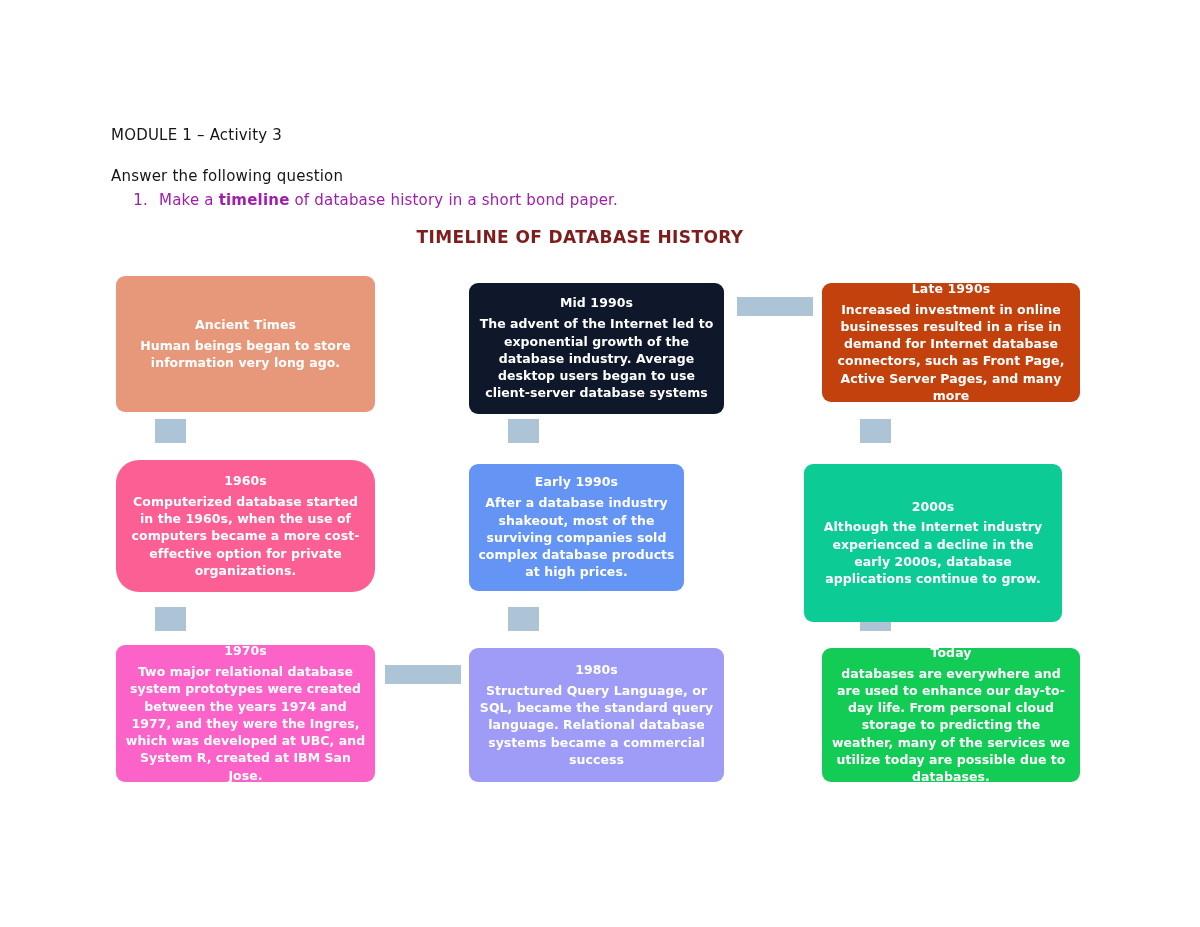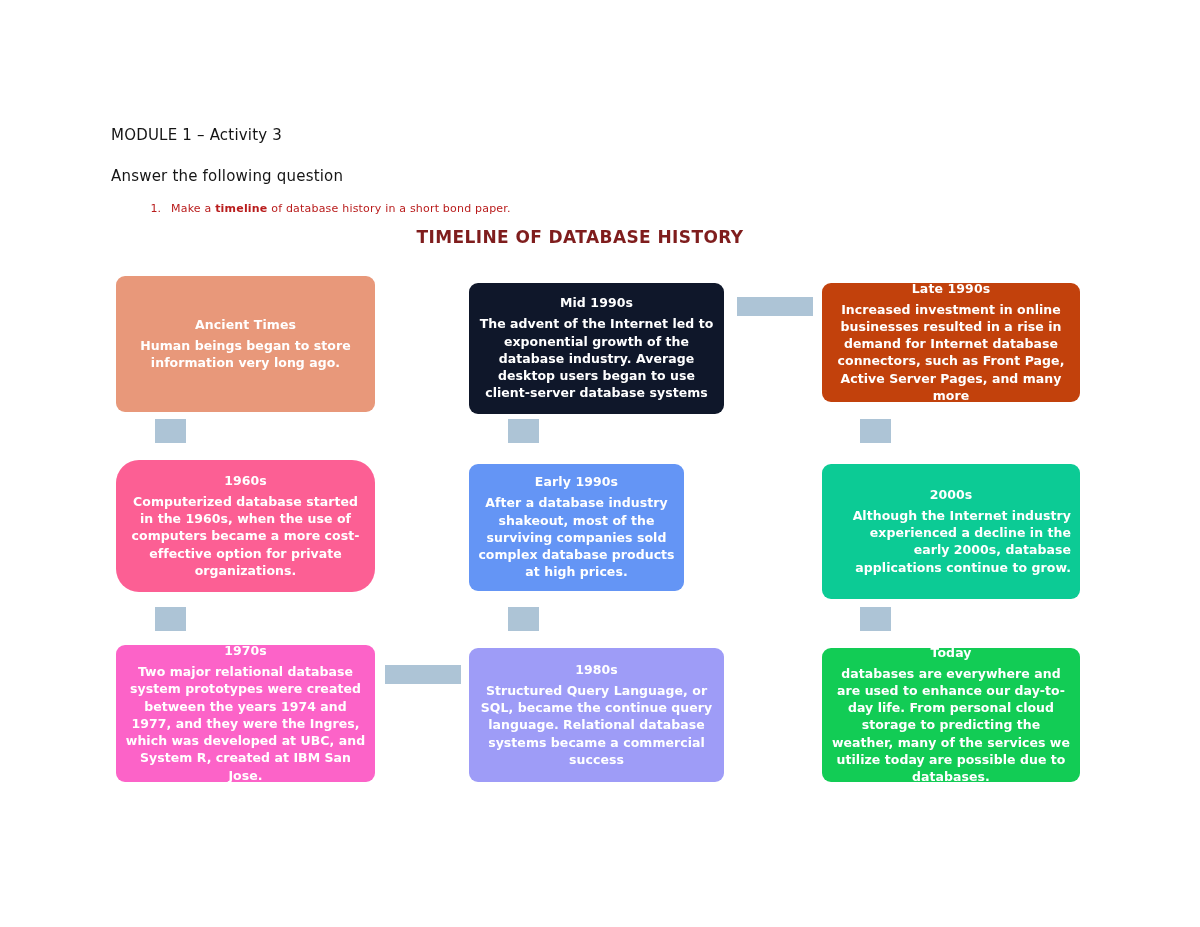--- a/index.html
+++ b/index.html
@@ -26,26 +26,26 @@
   }
   .doc-line {
     font-size: 15px;
     line-height: 1.55;
     letter-spacing: 0.2px;
     color: #151515;
     white-space: pre;
   }
   .doc-spacer { height: 18px; }
   .doc-list {
-    margin: 12px;
+    margin: 0;
     padding-left: 42px;
-    font-size: 11px;
+    font-size: 15px;
     line-height: 1.5;
     letter-spacing: 0.2px;
-    color: #b91c1c;
+    color: #a21caf;
   }
   .doc-list li { padding-left: 6px; }
   .doc-list li span.bold { font-weight: bold; }
 
   
   .timeline-title {
     position: absolute;
     left: 0;
     top: 227px;
     width: 1160px;
@@ -141,33 +141,33 @@
   <div class="card" style="left:116px;top:460px;width:259px;height:132px;background:#fc5f94;border-radius:23px;">
     <div class="card-title">1960s</div>
     <div class="card-body">Computerized database started in the 1960s, when the use of computers became a more cost-effective option for private organizations.</div>
   </div>
 
   <div class="card" style="left:469px;top:464px;width:215px;height:127px;background:#6495f5;">
     <div class="card-title">Early 1990s</div>
     <div class="card-body">After a database industry shakeout, most of the surviving companies sold complex database products at high prices.</div>
   </div>
 
-  <div class="card" style="left:822px;top:464px;width:258px;height:135px;background:#0ccb95;text-align:right;">
+  <div class="card" style="left:804px;top:464px;width:258px;height:158px;background:#0ccb95;">
     <div class="card-title">2000s</div>
     <div class="card-body">Although the Internet industry experienced a decline in the early 2000s, database applications continue to grow.</div>
   </div>
 
   <div class="card" style="left:116px;top:645px;width:259px;height:137px;background:#fc63c8;">
     <div class="card-title">1970s</div>
     <div class="card-body">Two major relational database system prototypes were created between the years 1974 and 1977, and they were the Ingres, which was developed at UBC, and System R, created at IBM San Jose.</div>
   </div>
 
   <div class="card" style="left:469px;top:648px;width:255px;height:134px;background:#9e9cf7;">
     <div class="card-title">1980s</div>
-    <div class="card-body">Structured Query Language, or SQL, became the continue query language. Relational database systems became a commercial success</div>
+    <div class="card-body">Structured Query Language, or SQL, became the standard query language. Relational database systems became a commercial success</div>
   </div>
 
   <div class="card" style="left:822px;top:648px;width:258px;height:134px;background:#12cc55;">
     <div class="card-title">Today</div>
     <div class="card-body">databases are everywhere and are used to enhance our day-to-day life. From personal cloud storage to predicting the weather, many of the services we utilize today are possible due to databases.</div>
   </div>
 
 </div>
 
 </body></html>

